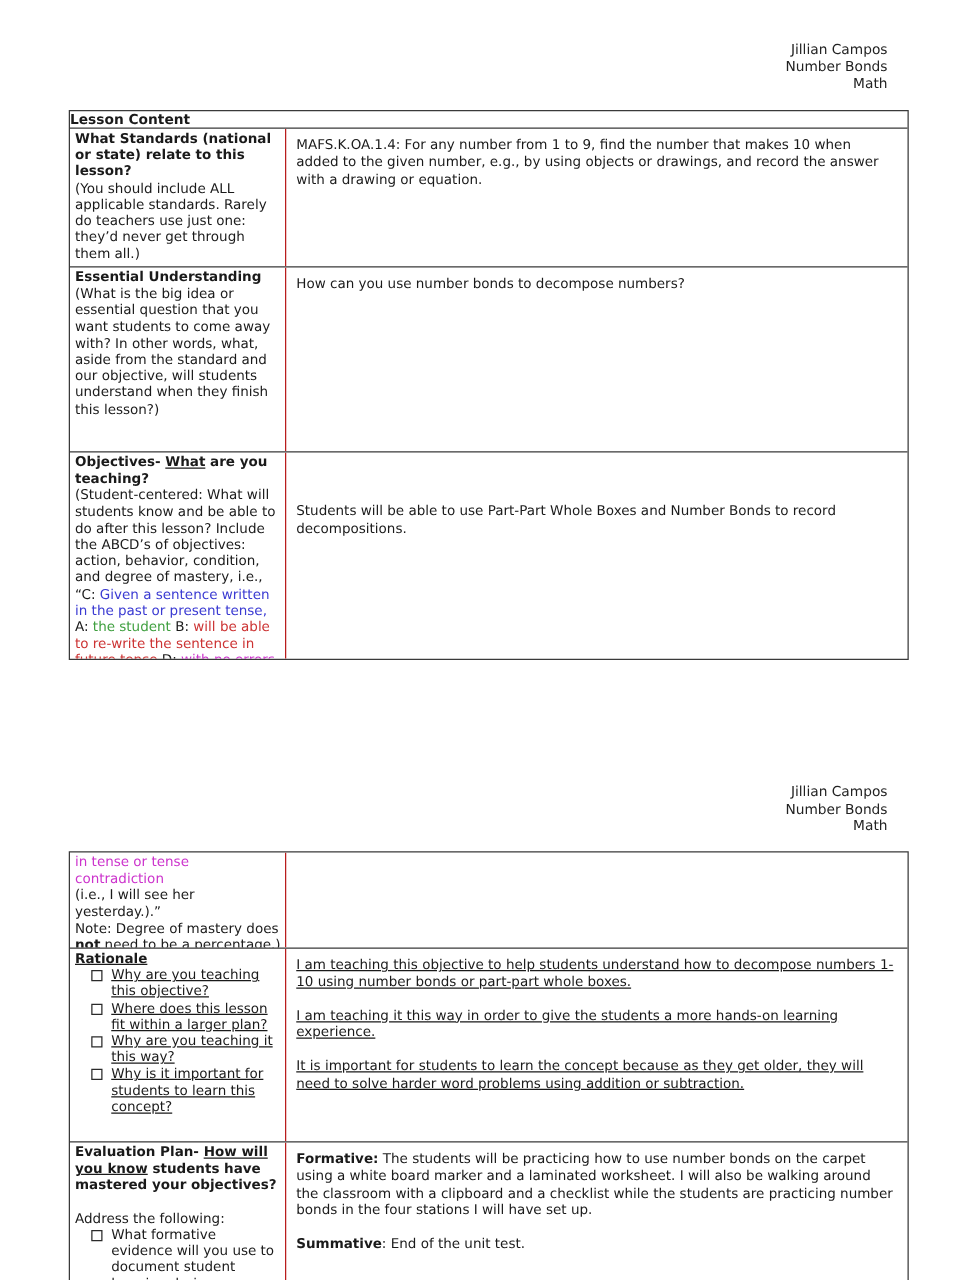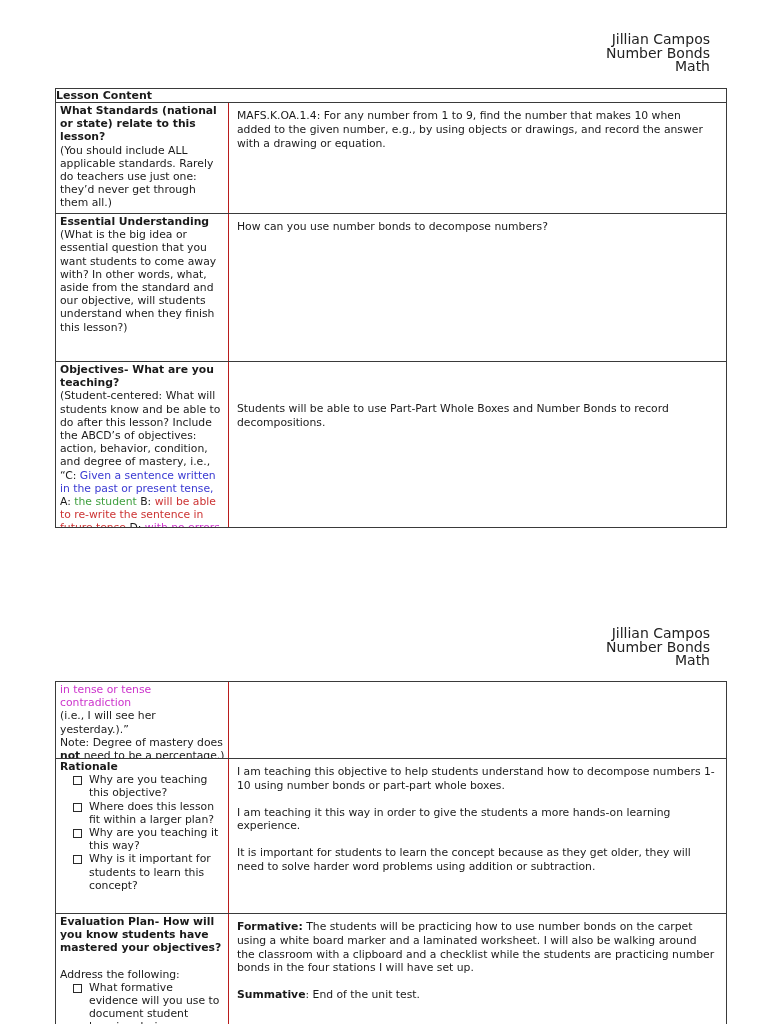--- a/index.html
+++ b/index.html
@@ -4,21 +4,21 @@
 <style>
   html,body{margin:0;padding:0;}
   body{
     width:768px;height:1024px;overflow:hidden;background:#ffffff;
     font-family:"DejaVu Sans","Liberation Sans",sans-serif;
     color:#1a1a1a;
     -webkit-font-smoothing:antialiased;
   }
   .doc-header{
     position:absolute;right:58px;width:400px;text-align:right;
-    font-size:14px;line-height:13.5px;color:#222;
+    font-size:11px;line-height:13.5px;color:#222;
   }
   .hdr1{top:33px;}
   .hdr2{top:627px;}
   .tbl{
     position:absolute;left:55px;width:672px;background:#fff;
     border:1px solid #3a3a3a;box-sizing:border-box;
   }
   .tbl1{top:88px;}
   .tbl2{top:681px;}
   .row{display:flex;box-sizing:border-box;overflow:hidden;}
@@ -35,21 +35,21 @@
   }
   .cell-r{
     flex:1;box-sizing:border-box;
     padding:6px 9px 0 8px;
     font-size:10.8px;line-height:13.8px;
   }
   .cell-r.vpad{padding-top:40px;}
   .blk{margin:0;}
   .blk.mt{margin-top:13px;}
   .b{font-weight:bold;}
-  .u{}
+  .u{text-decoration:underline;}
   .blue{color:#3a3ad2;}
   .green{color:#3f9f3f;}
   .red{color:#cc3333;}
   .magenta{color:#cc33cc;}
   .check{display:flex;}
   .box{
     flex:0 0 auto;width:7px;height:7px;border:1px solid #2a2a2a;
     margin:3px 7px 0 13px;background:#fff;
   }
   .ctxt{flex:1;}
@@ -104,21 +104,21 @@
 
 <div class="tbl tbl2">
   <div class="row" style="height:76px;border-top:none;">
     <div class="cell-l">
         <div class="blk"><span class="magenta">in tense or tense contradiction</span></div>
         <div class="blk"><span>(i.e., I will see her yesterday.).”</span></div>
         <div class="blk"><span>Note: Degree of mastery does </span><span class="b">not</span><span> need to be a percentage.)</span></div>
       </div>
     <div class="cell-r"></div>
   </div>
-  <div class="row" style="height:155px;">
+  <div class="row" style="height:155px;text-decoration:underline;">
     <div class="cell-l">
         <div class="blk"><span class="b">Rationale</span></div>
         <div class="blk check">
           <span class="box"></span>
           <span class="ctxt"><span>Why are you teaching this objective?</span></span>
         </div>
         <div class="blk check">
           <span class="box"></span>
           <span class="ctxt"><span>Where does this lesson fit within a larger plan?</span></span>
         </div>

